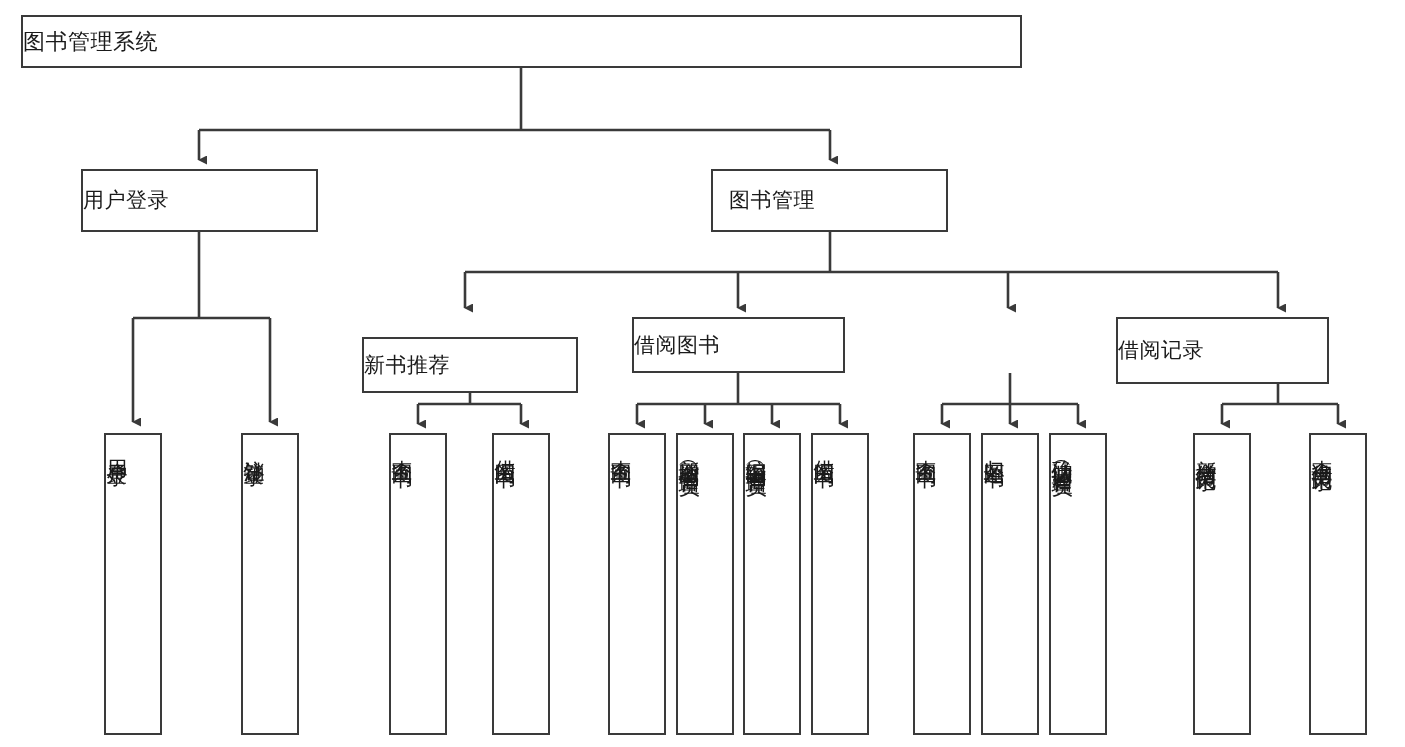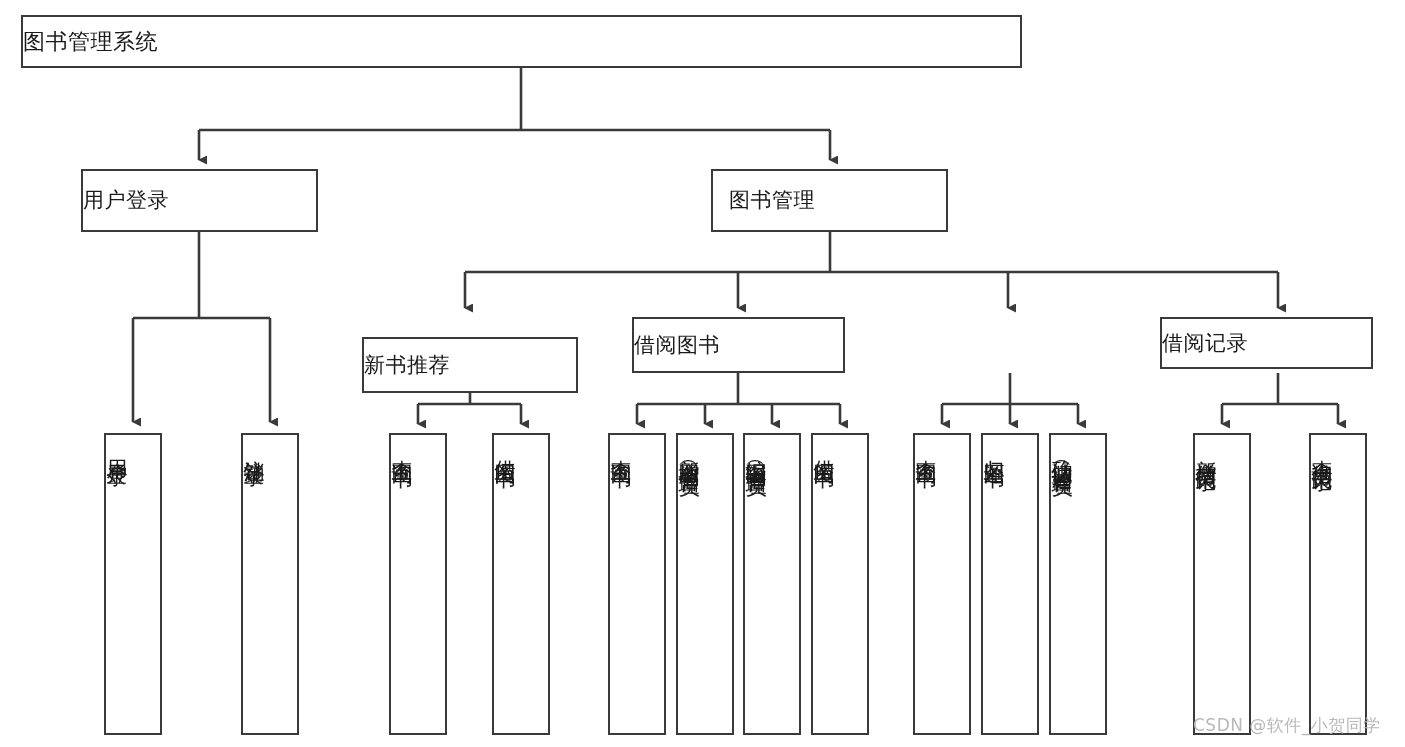--- a/index.html
+++ b/index.html
@@ -136,21 +136,21 @@
 
   <div class="node horizontal" style="left:362px; top:317px; width:216px; height:56px;margin-top:20px;">
     <span class="label">新书推荐</span>
   </div>
 
   <div class="node horizontal" style="left:632px; top:317px; width:213px; height:56px;">
     <span class="label">借阅图书</span>
   </div>
 
 
-  <div class="node horizontal" style="left:1160px; top:317px; width:213px; height:52px;">
+  <div class="node horizontal" style="left:1116px; top:317px; width:213px; height:67px;">
     <span class="label">借阅记录</span>
   </div>
 
   <div class="node vertical" style="left:104px; top:433px; width:58px; height:302px;">
     <span class="label">用户登录</span>
   </div>
 
   <div class="node vertical" style="left:241px; top:433px; width:58px; height:302px;">
     <span class="label">注销登录</span>
   </div>
@@ -192,15 +192,14 @@
   </div>
 
   <div class="node vertical" style="left:1193px; top:433px; width:58px; height:302px;">
     <span class="label">新增借阅记录</span>
   </div>
 
   <div class="node vertical" style="left:1309px; top:433px; width:58px; height:302px;">
     <span class="label">查询借阅记录</span>
   </div>
 
-  <div class="watermark" style="left:1193px; top:714px;">CSDN @软件_小贺同学</div>
 
 </div>
 
 </body></html>

